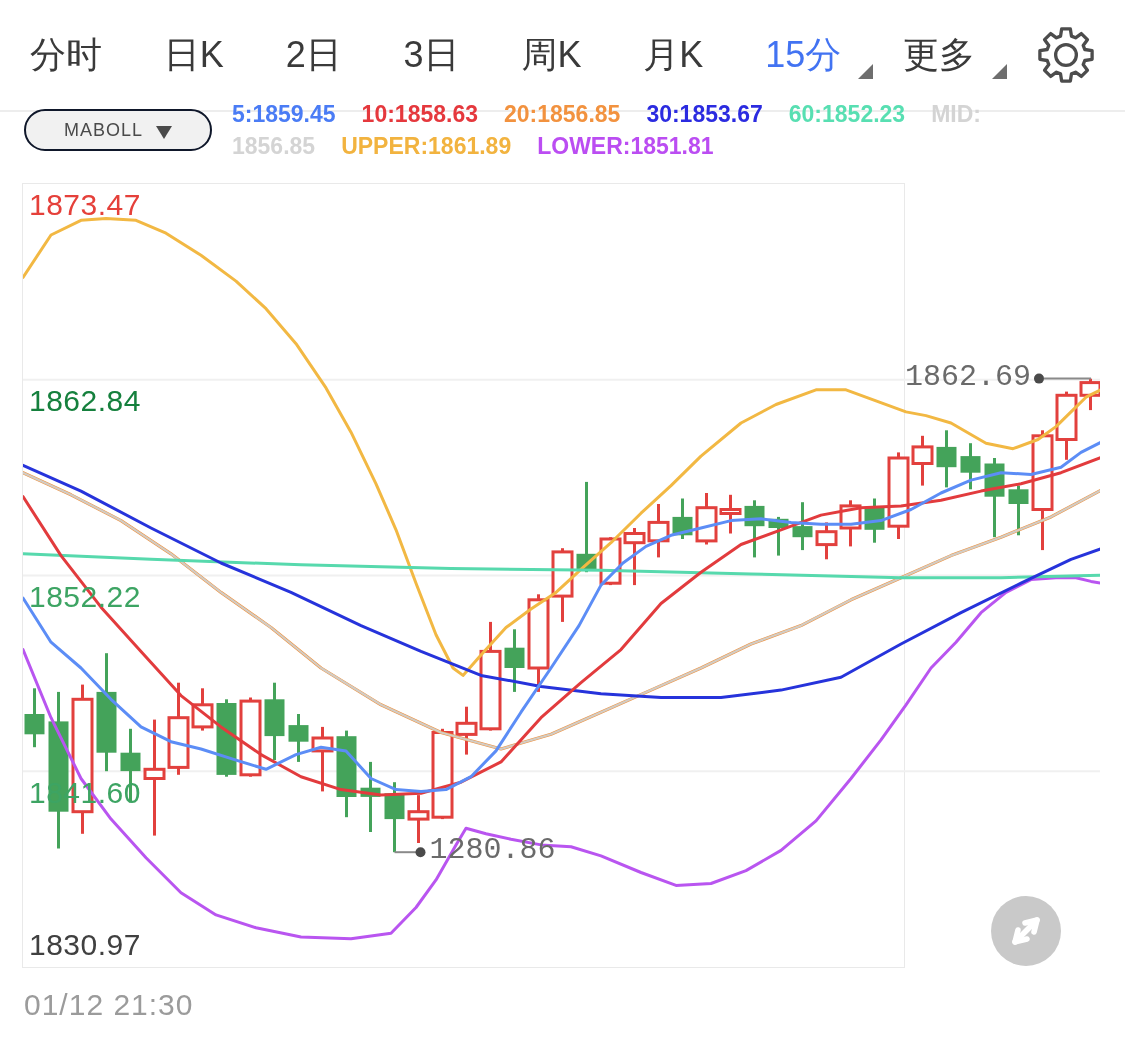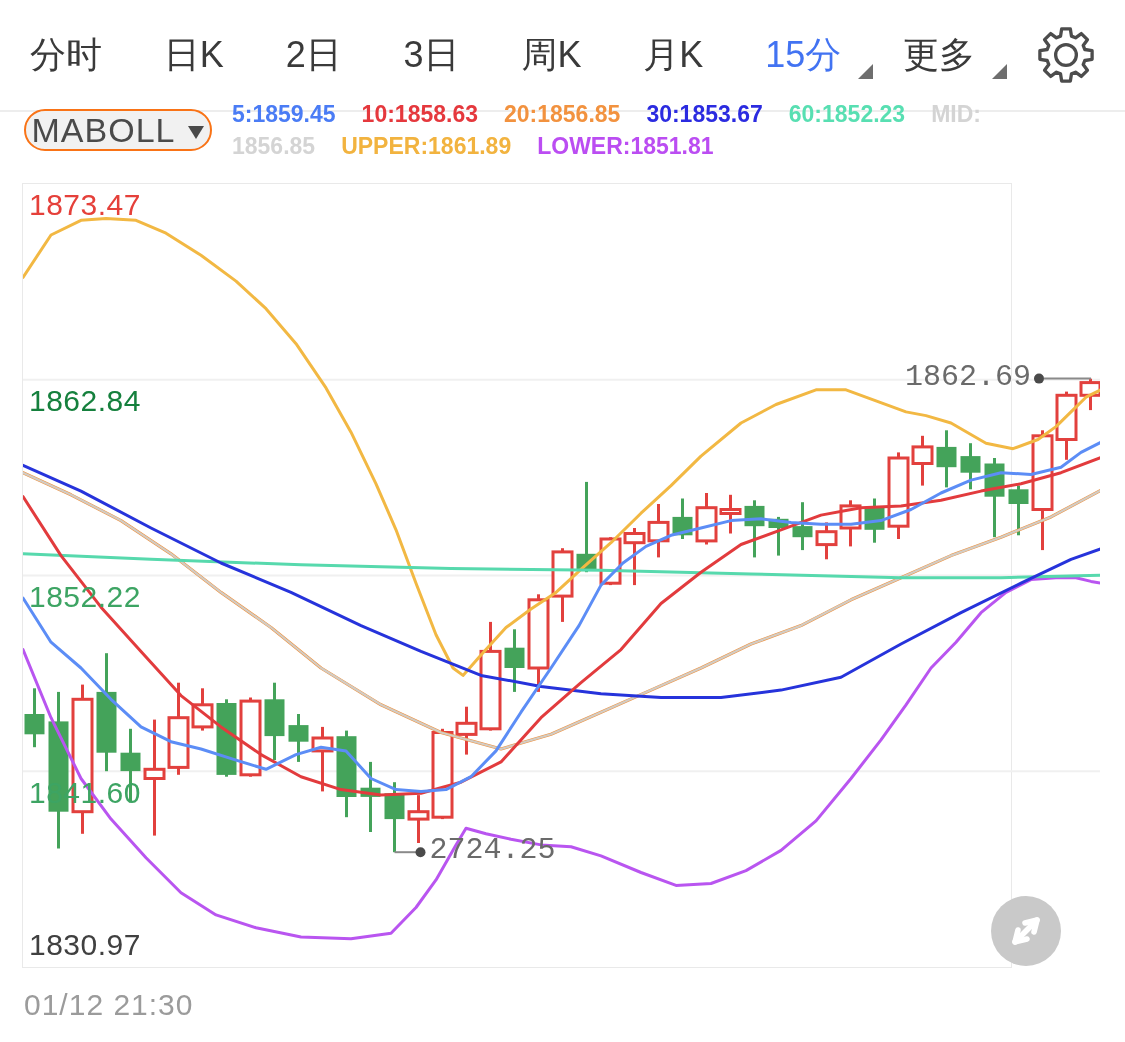--- a/index.html
+++ b/index.html
@@ -16,30 +16,30 @@
   .nav-item{font-size:36px;color:#3a3a3a;position:relative;white-space:nowrap;line-height:1;}
   .nav-item.active{color:#4273f2;}
   .corner-caret{
     position:absolute;right:-32px;bottom:-6px;width:0;height:0;
     border-bottom:15px solid #6e6e6e;border-left:15px solid transparent;
   }
   .gear-btn{width:58px;height:58px;display:flex;align-items:center;justify-content:center;}
   
   .indbar{position:absolute;top:98px;left:24px;display:flex;align-items:center;gap:20px;}
   .maboll{
-    width:188px;height:42px;box-sizing:border-box;border:2px solid #f97316;background:#f1f1f1;
+    width:188px;height:42px;box-sizing:border-box;border:2px solid #0f172a;background:#f1f1f1;
     border-radius:23px;display:flex;align-items:center;justify-content:center;gap:13px;
-    color:#4a4a4a;font-size:34px;letter-spacing:1px;flex:none;
+    color:#4a4a4a;font-size:18px;letter-spacing:1px;flex:none;
   }
   .maboll .tri{width:0;height:0;border-top:13px solid #4a4a4a;border-left:8px solid transparent;border-right:8px solid transparent;margin-top:4px;}
   .lg-lines{display:flex;flex-direction:column;}
   .lg-row{display:flex;gap:26px;font-size:23px;font-weight:700;line-height:32px;white-space:nowrap;}
   
   .chart{
-    position:absolute;left:22px;top:183px;width:990px;height:785px;
+    position:absolute;left:22px;top:183px;width:883px;height:785px;
     border:1px solid #e9e9e9;box-sizing:border-box;background:#fff;
   }
   .chart svg{position:absolute;left:0;top:0;}
   .tick{position:absolute;left:6px;font-size:30px;line-height:30px;letter-spacing:0.5px;}
   .t0{top:6px;}.t1{top:202px;}.t2{top:398px;}.t3{top:594px;}.t4{top:746px;}
   .marker-label{position:absolute;font-size:30px;color:#6a6a6a;line-height:36px;white-space:nowrap;font-family:Liberation Mono, monospace;}
   #cur-label{right:94px;top:359px;}
   #low-label{left:450px;top:835px;}
   .timestamp{position:absolute;left:24px;top:988px;font-size:30px;color:#9b9b9b;letter-spacing:1px;}
   .expand-btn{
@@ -204,21 +204,21 @@
       <circle cx="397.5" cy="668.2" r="5" fill="#4a4a4a"></circle>
     </svg>
   <div class="tick t0" style="color: rgb(229, 64, 58);">1873.47</div>
   <div class="tick t1" style="color: #15803d;">1862.84</div>
   <div class="tick t2" style="color: rgb(61, 164, 99);">1852.22</div>
   <div class="tick t3" style="color: rgb(61, 164, 99);">1841.60</div>
   <div class="tick t4" style="color: #404040;">1830.97</div>
 </div>
 
 <div class="marker-label" id="cur-label" style="top: 358.606px;">1862.69</div>
-<div class="marker-label" id="low-label" style="left: 429.5px; top: 832.221px;">2724.25</div>
+<div class="marker-label" id="low-label" style="left: 429.5px; top: 832.221px;">1280.86</div>
 
 <div class="timestamp">01/12 21:30</div>
 
 <div class="expand-btn">
   <svg width="70" height="70" viewBox="0 0 70 70">
     <line x1="25" y1="45" x2="45" y2="25" stroke="#ffffff" stroke-width="5.5" stroke-linecap="round"></line>
     <line x1="46" y1="24" x2="34" y2="27" stroke="#ffffff" stroke-width="5.5" stroke-linecap="round"></line>
     <line x1="46" y1="24" x2="43" y2="36" stroke="#ffffff" stroke-width="5.5" stroke-linecap="round"></line>
     <line x1="24" y1="46" x2="36" y2="43" stroke="#ffffff" stroke-width="5.5" stroke-linecap="round"></line>
     <line x1="24" y1="46" x2="27" y2="34" stroke="#ffffff" stroke-width="5.5" stroke-linecap="round"></line>

